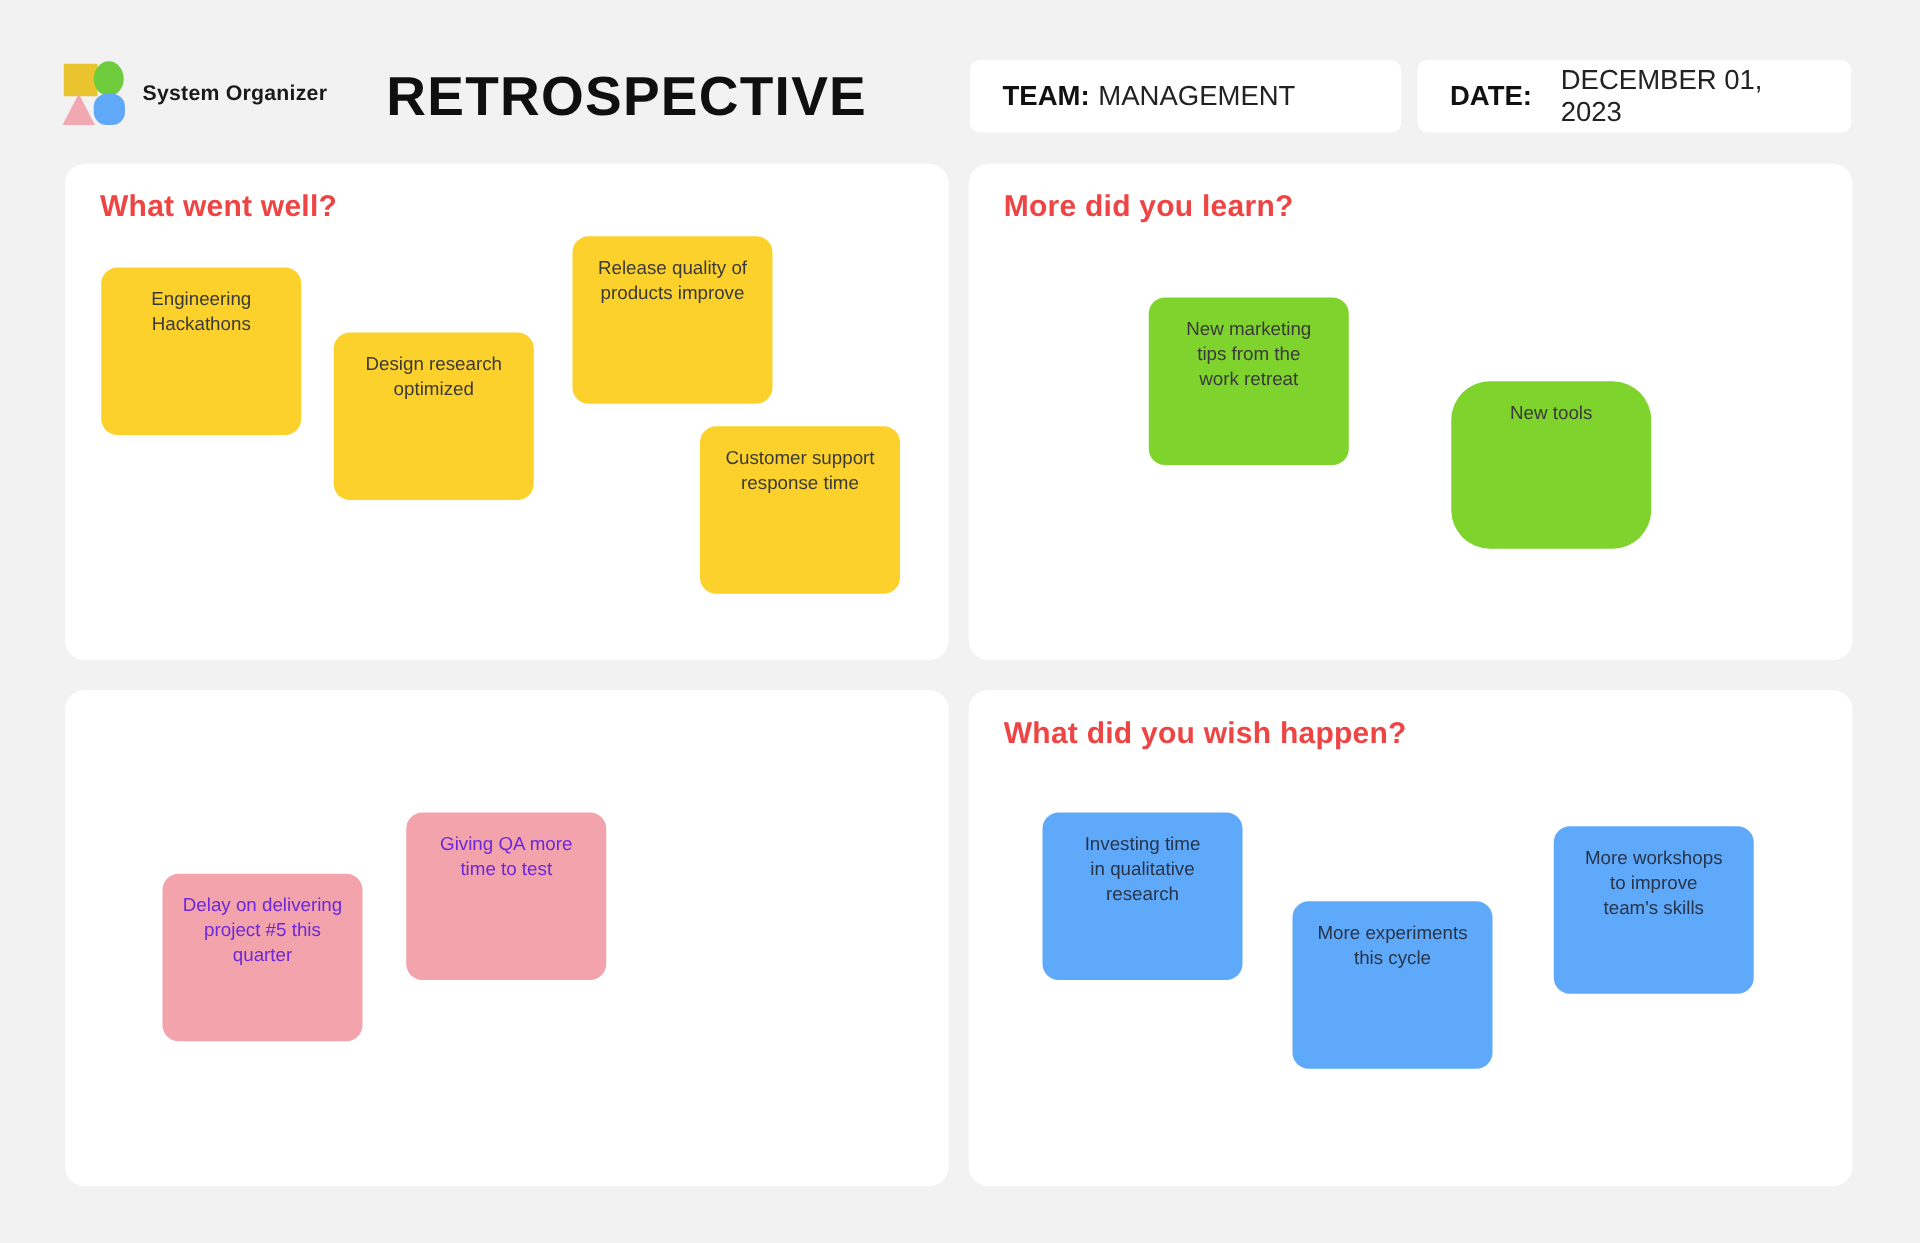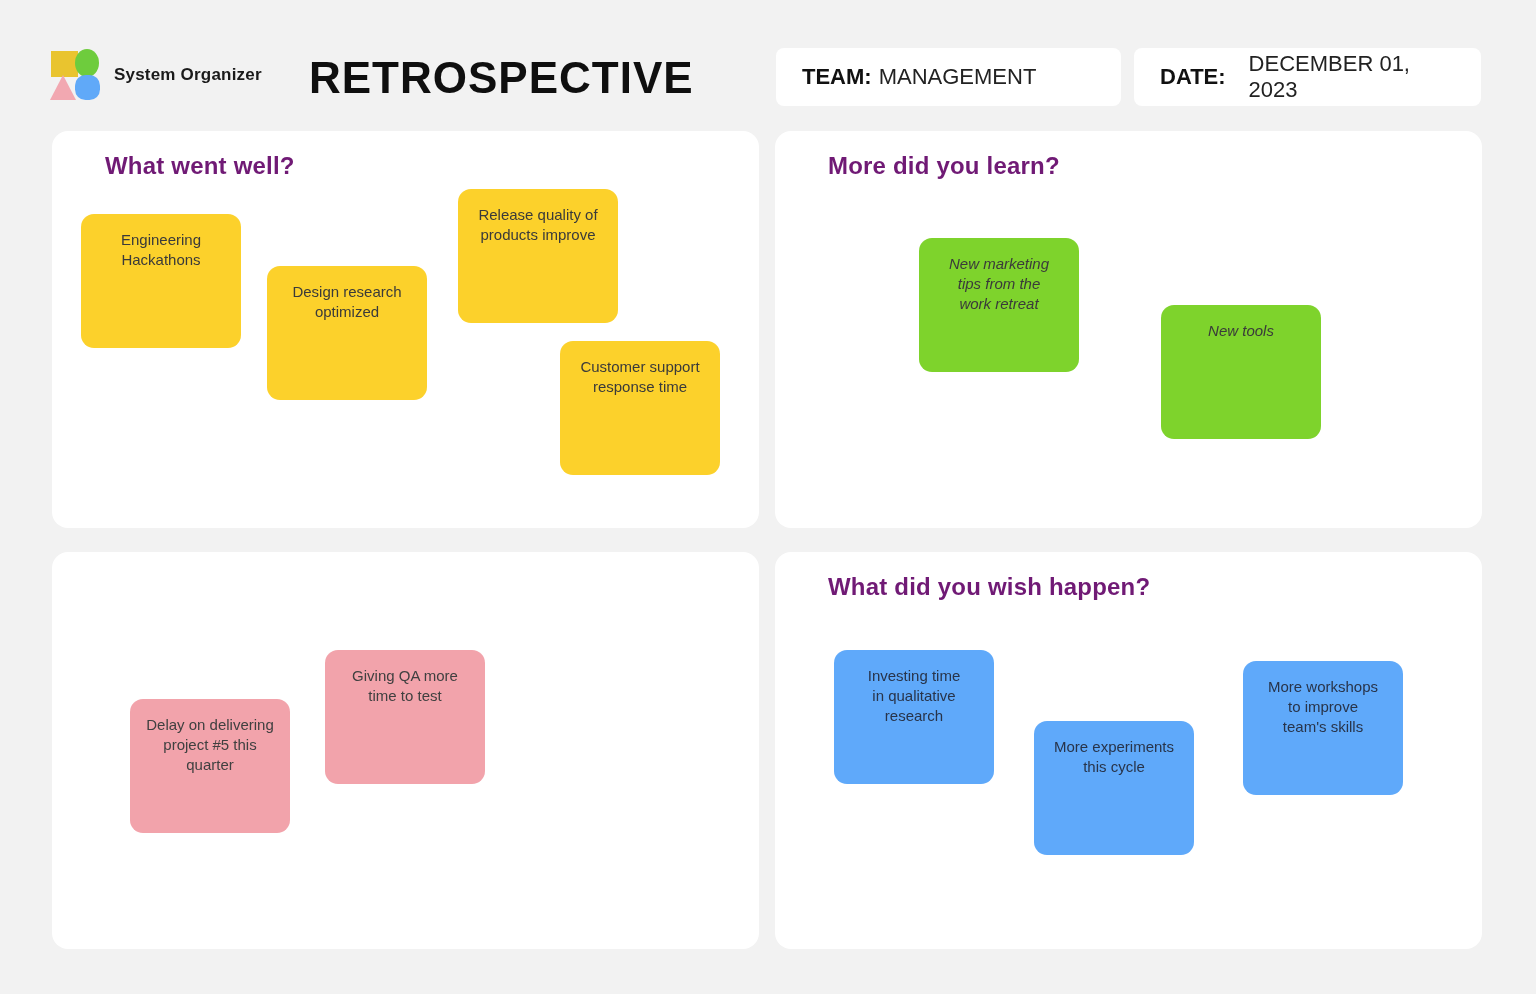--- a/index.html
+++ b/index.html
@@ -37,37 +37,37 @@
   .meta-box.team { left: 776px; width: 345px; }
   .meta-box.date { left: 1134px; width: 347px; gap: 16px; }
 
   
   .panel {
     position: absolute; width: 707px; height: 397px;
     background: var(--panel-bg, #fff); border-radius: 16px;
   }
   .panel h2 {
     position: absolute; left: 28px; top: 21px;
-    font-size: 24px; font-weight: 700; color: #701a75; letter-spacing: 0.2px; margin-left: 25px;
+    font-size: 24px; font-weight: 700; color: #ef4444; letter-spacing: 0.2px;
   }
   .panel.p1 { left: 52px;  top: 131px; }
   .panel.p2 { left: 775px; top: 131px; }
   .panel.p3 { left: 52px;  top: 552px; }
   .panel.p4 { left: 775px; top: 552px; }
 
   
   .note {
     position: absolute; width: 160px; height: 134px;
     border-radius: 13px; padding: 16px 10px 0;
     font-size: 15px; line-height: 1.32; text-align: center;
     color: #3a3a3a; white-space: pre-line; cursor: pointer;
   }
   .note.yellow { background: var(--note-yellow, #FCD12B); }
-  .note.green  { background: var(--note-green,  #7ED32C); font-style: italic; }
-  .note.pink   { background: var(--note-pink,   #F2A3AB); color: #404040; }
+  .note.green  { background: var(--note-green,  #7ED32C); }
+  .note.pink   { background: var(--note-pink,   #F2A3AB); color: #6d28d9; }
   .note.blue   { background: var(--note-blue,   #5FA9FA); color: #28344a; }
 </style>
 </head>
 <body>
 
 <div class="page">
 
   <div class="brand">
     <div class="logo">
       <span class="shape logo-square"></span>
@@ -100,21 +100,21 @@
 products improve</div>
     <div class="note yellow" style="left:508px; top:210px;">Customer support
 response time</div>
   </section>
 
   <section class="panel p2">
     <h2>More did you learn?</h2>
     <div class="note green" style="left:144px; top:107px;">New marketing
 tips from the
 work retreat</div>
-    <div class="note green" style="left:386px; top:174px;">New tools</div>
+    <div class="note green" style="left:386px; top:174px;border-radius:31px;">New tools</div>
   </section>
 
   <section class="panel p3">
     <div class="note pink" style="left:78px;  top:147px;">Delay on delivering
 project #5 this
 quarter</div>
     <div class="note pink" style="left:273px; top:98px;">Giving QA more
 time to test</div>
   </section>
 

